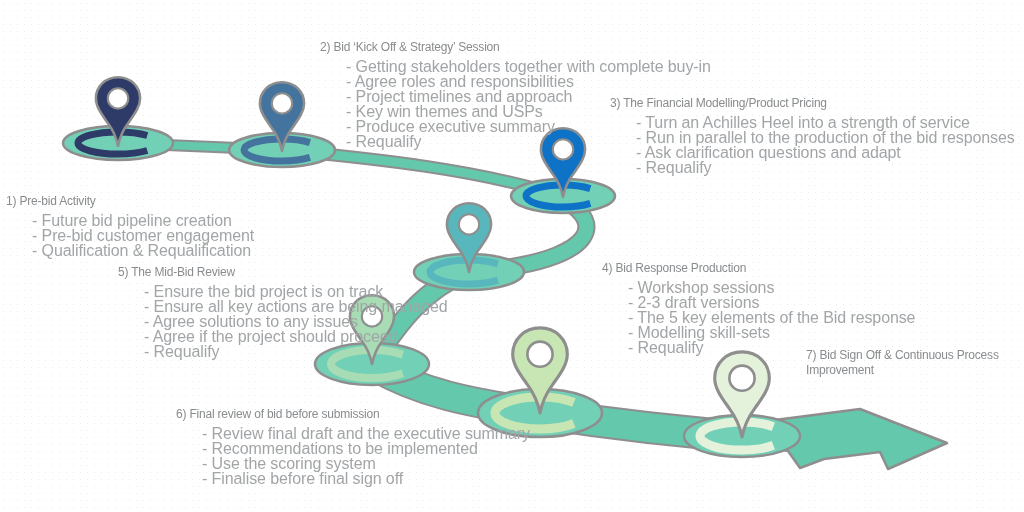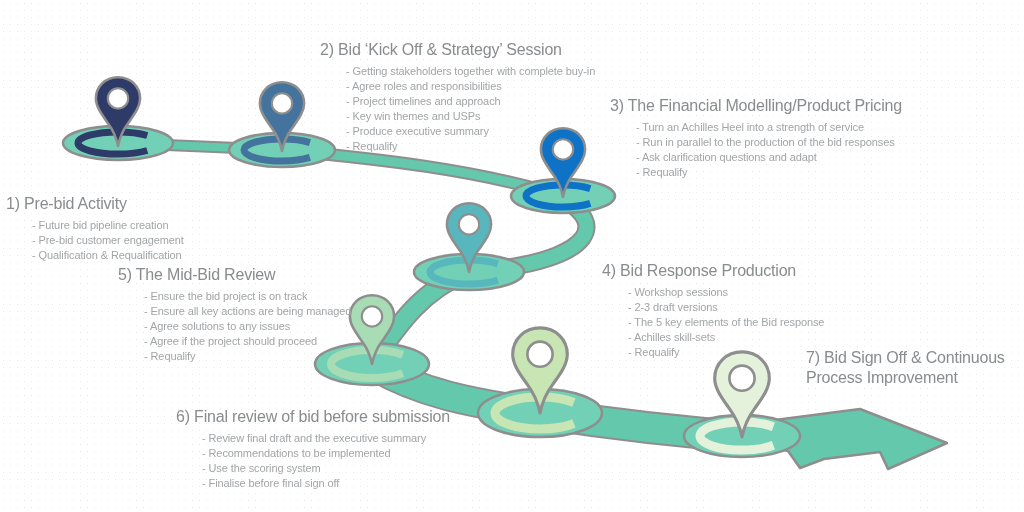--- a/index.html
+++ b/index.html
@@ -6,27 +6,27 @@
   .canvas{
     position:relative;width:1024px;height:512px;overflow:hidden;
     background-color:#ffffff;
     background-image:radial-gradient(#ececec 0.8px, transparent 0.9px);
     background-size:7px 7px;
     font-family:"Liberation Sans", sans-serif;
   }
   .roadmap-svg{position:absolute;left:0;top:0;}
   .stage{position:absolute;}
   .stage-title{
-    font-size:16px;color:#898c8e;letter-spacing:-0.2px;line-height:1.25;
+    font-size:12px;color:#898c8e;letter-spacing:-0.2px;line-height:1.25;
     white-space:nowrap;
   }
   .stage-title.wrap{white-space:normal;}
   .stage-bullets{margin:4px 0 0 26px;}
   .bullet{
-    font-size:11px;color:#a2a5a7;line-height:15px;letter-spacing:-0.1px;
+    font-size:16px;color:#a2a5a7;line-height:15px;letter-spacing:-0.1px;
     white-space:nowrap;
   }
 </style>
 </head>
 <body>
 
 <div class="canvas">
 
   <svg class="roadmap-svg" width="1024" height="512" viewBox="0 0 1024 512">
 
@@ -142,21 +142,21 @@
       <div class="bullet">- Requalify</div>
     </div>
   </div>
 
   <div class="stage" style="left:602px;top:225px;margin-top:36px;">
     <div class="stage-title">4) Bid Response Production</div>
     <div class="stage-bullets">
       <div class="bullet">- Workshop sessions</div>
       <div class="bullet">- 2-3 draft versions</div>
       <div class="bullet">- The 5 key elements of the Bid response</div>
-      <div class="bullet">- Achilles skill-sets</div>
+      <div class="bullet">- Modelling skill-sets</div>
       <div class="bullet">- Requalify</div>
     </div>
   </div>
 
   <div class="stage" style="left:70px;top:265px;margin-left:48px;">
     <div class="stage-title">5) The Mid-Bid Review</div>
     <div class="stage-bullets">
       <div class="bullet">- Ensure the bid project is on track</div>
       <div class="bullet">- Ensure all key actions are being managed</div>
       <div class="bullet">- Agree solutions to any issues</div>

